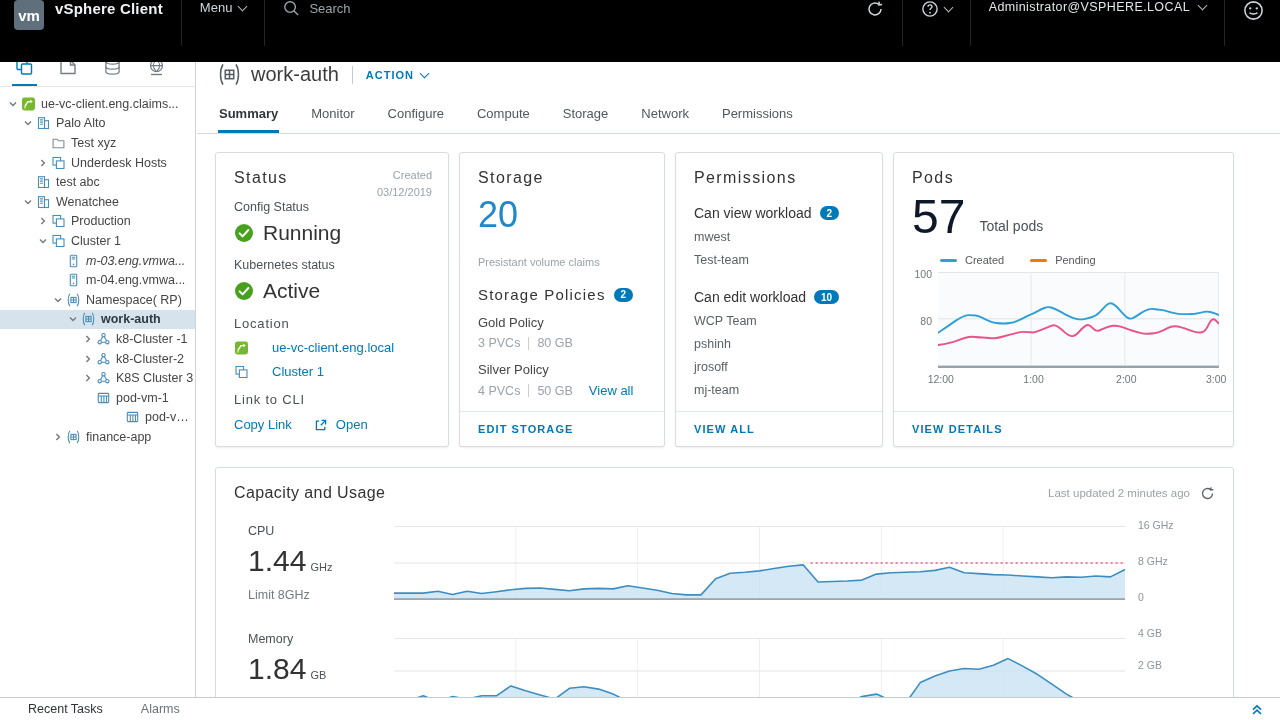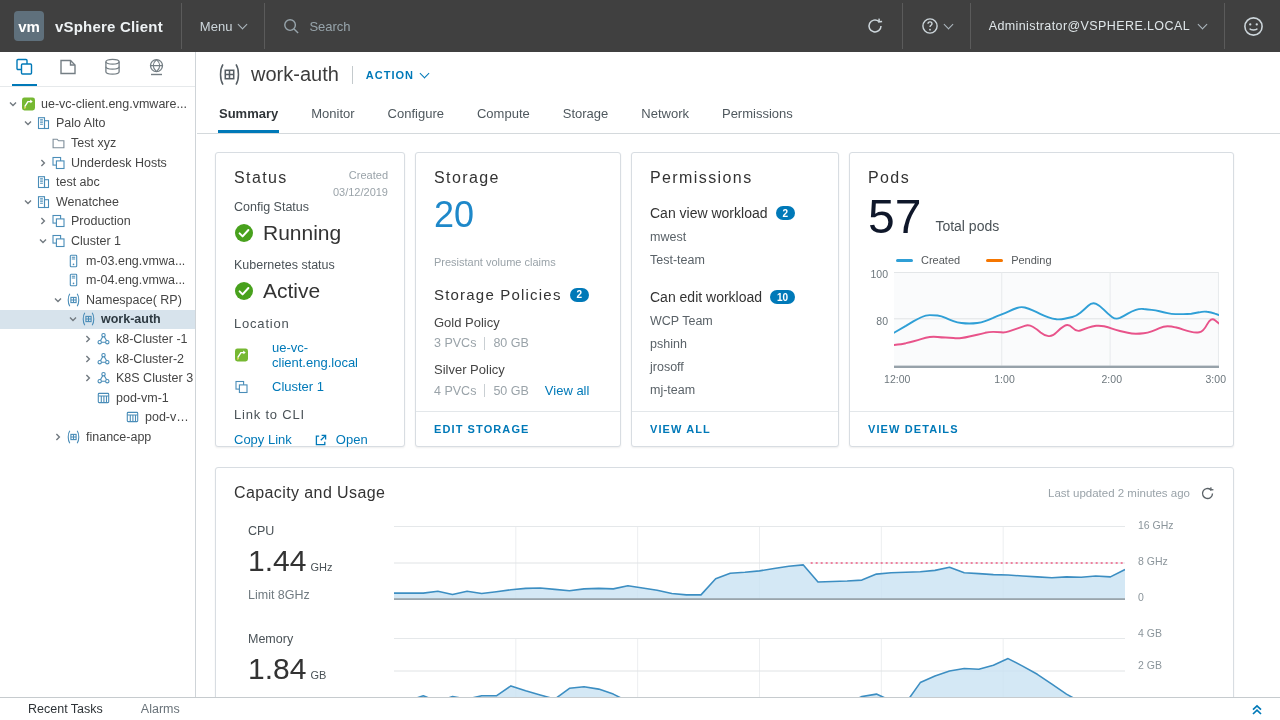--- a/index.html
+++ b/index.html
@@ -1,21 +1,21 @@
 <!DOCTYPE html>
 <html><head>
 <meta charset="utf-8">
 <style>
   *{margin:0;padding:0;box-sizing:border-box}
   html,body{width:1280px;height:720px;overflow:hidden;background:#fff;
     font-family:"Liberation Sans","DejaVu Sans",sans-serif;color:#454545}
   svg{display:block}
   
-  .topbar{position:fixed;top:0;left:0;width:1280px;height:52px;background:#404040;
-    display:flex;align-items:center;z-index:90;color:#eef2f4}
+  .topbar{position:fixed;top:0;left:0;width:1280px;height:62px;background:#000000;
+    display:flex;align-items:flex-start;z-index:90;color:#eef2f4}
   .vm-logo{width:30px;height:30px;margin-left:14px;border-radius:4px;background:#5f707c;
     color:#fff;font-weight:bold;font-size:15px;display:flex;align-items:center;justify-content:center}
   .prod-title{font-size:15px;font-weight:700;margin-left:11px;letter-spacing:.2px}
   .tsep{width:1px;height:46px;background:rgba(255,255,255,.14);margin:0 18px}
   .menu-btn{display:flex;align-items:center;gap:7px;font-size:13px;color:#cdd6db;cursor:pointer}
   .chev{width:7px;height:7px;border-right:1.6px solid #aeb9c0;border-bottom:1.6px solid #aeb9c0;
     transform:rotate(45deg);margin-top:-3px}
   .chev.blue{border-color:#0079b8}
   .searchbox{display:flex;align-items:center;gap:9px;font-size:13px;color:#97a4ab;cursor:text}
   .tspacer{flex:1}
@@ -41,21 +41,21 @@
   .action-dd{display:flex;align-items:center;gap:7px;color:#0079b8;font-size:11px;font-weight:bold;
     letter-spacing:1px;cursor:pointer}
   .tab-bar{display:flex;gap:31px;margin-top:14px;padding:0 0 0 21px;border-bottom:1px solid #d4d9dc}
   .tab{font-size:13px;color:#4f585e;padding:6px 1px 9px;cursor:pointer;border-bottom:3px solid transparent}
   .tab.active{color:#303539;font-weight:bold;border-bottom-color:#0079b8}
   .content{padding:18px 46px 0 18px}
   .cards-row{display:flex;gap:10px}
   .card{background:#fff;border:1px solid #d8dde2;border-radius:3px;box-shadow:0 1px 2px rgba(0,0,0,.07);
     position:relative;height:295px;padding:16px 18px}
   .card-title{font-size:16px;letter-spacing:1.4px;color:#333;font-weight:400}
-  .c-status{width:190px}
+  .c-status{width:234px}
   .c-storage{width:206px}
   .c-perms{width:208px}
   .c-pods{flex:1;padding-right:14px}
   .created-box{position:absolute;top:14px;right:16px;text-align:right;font-size:11px;color:#9aa3a9;line-height:1.55}
   .field-label{font-size:12.5px;color:#4a5257;margin-top:13px}
   .field-label.sp{letter-spacing:.8px;font-size:13px}
   .status-val{display:flex;align-items:center;gap:9px;margin-top:7px;font-size:21px;font-weight:300;color:#333}
   .loc-link{display:flex;align-items:center;gap:23px;margin-top:9px;font-size:13px}
   a.lnk{color:#0079b8;text-decoration:none;cursor:pointer}
   .cli-row{display:flex;align-items:center;gap:8px;margin-top:10px;font-size:13px}
@@ -198,21 +198,21 @@
           </svg>
         </span>
         <span class="tree-ic">
           <svg width="15" height="14" viewBox="0 0 14 14">
             <rect x="0.5" y="0.5" width="13" height="13" rx="2.4" fill="#76b832"></rect>
             <path d="M3.2 9.6l3.2-5h3.4" fill="none" stroke="#fff" stroke-width="1.4"></path>
             <path d="M8.6 2.6l2.6 2-2.2 1.6z" fill="#fff"></path>
             <path d="M3.2 9.6l-0.8 2.2 2.4-0.7z" fill="#ffe066"></path>
           </svg>
         </span>
-        <span class="tree-lb">ue-vc-client.eng.vmware...</span>
+        <span class="tree-lb">ue-vc-client.eng.claims...</span>
       </div>
       <div class="tree-row" style="padding-left: 21px;">
         <span class="expander">
           <svg width="10" height="10" viewBox="0 0 10 10">
             <path d="M2 3.4l3 3 3-3" fill="none" stroke="#727a80" stroke-width="1.4"></path>
           </svg>
         </span>
         <span class="tree-ic">
           <svg width="15" height="14" viewBox="0 0 14 14">
             <rect x="2" y="1.7" width="6" height="10.8" fill="none" stroke="#4a8db8" stroke-width="1.1"></rect>
@@ -292,21 +292,21 @@
           </svg>
         </span>
         <span class="tree-ic">
           <svg width="15" height="14" viewBox="0 0 14 14">
             <rect x="1.5" y="1.5" width="7.6" height="7.6" fill="none" stroke="#4a8db8" stroke-width="1.1"></rect>
             <rect x="4.9" y="4.9" width="7.6" height="7.6" fill="#fff" stroke="#4a8db8" stroke-width="1.1"></rect>
           </svg>
         </span>
         <span class="tree-lb">Cluster 1</span>
       </div>
-      <div class="tree-row" style="padding-left: 51px;">
+      <div class="tree-row" style="padding-left: 51px; font-style: italic;">
         <span class="expander"></span>
         <span class="tree-ic">
           <svg width="15" height="14" viewBox="0 0 14 14">
             <rect x="3.8" y="1.3" width="6.4" height="11.4" rx="0.8" fill="none" stroke="#4a8db8" stroke-width="1.1"></rect>
             <path d="M5.3 3.3h3.4M5.3 5h3.4" fill="none" stroke="#4a8db8" stroke-width="1.1"></path>
             <circle cx="7" cy="10.4" r="0.8" fill="#4a8db8"></circle>
           </svg>
         </span>
         <span class="tree-lb">m-03.eng.vmwa...</span>
       </div>

